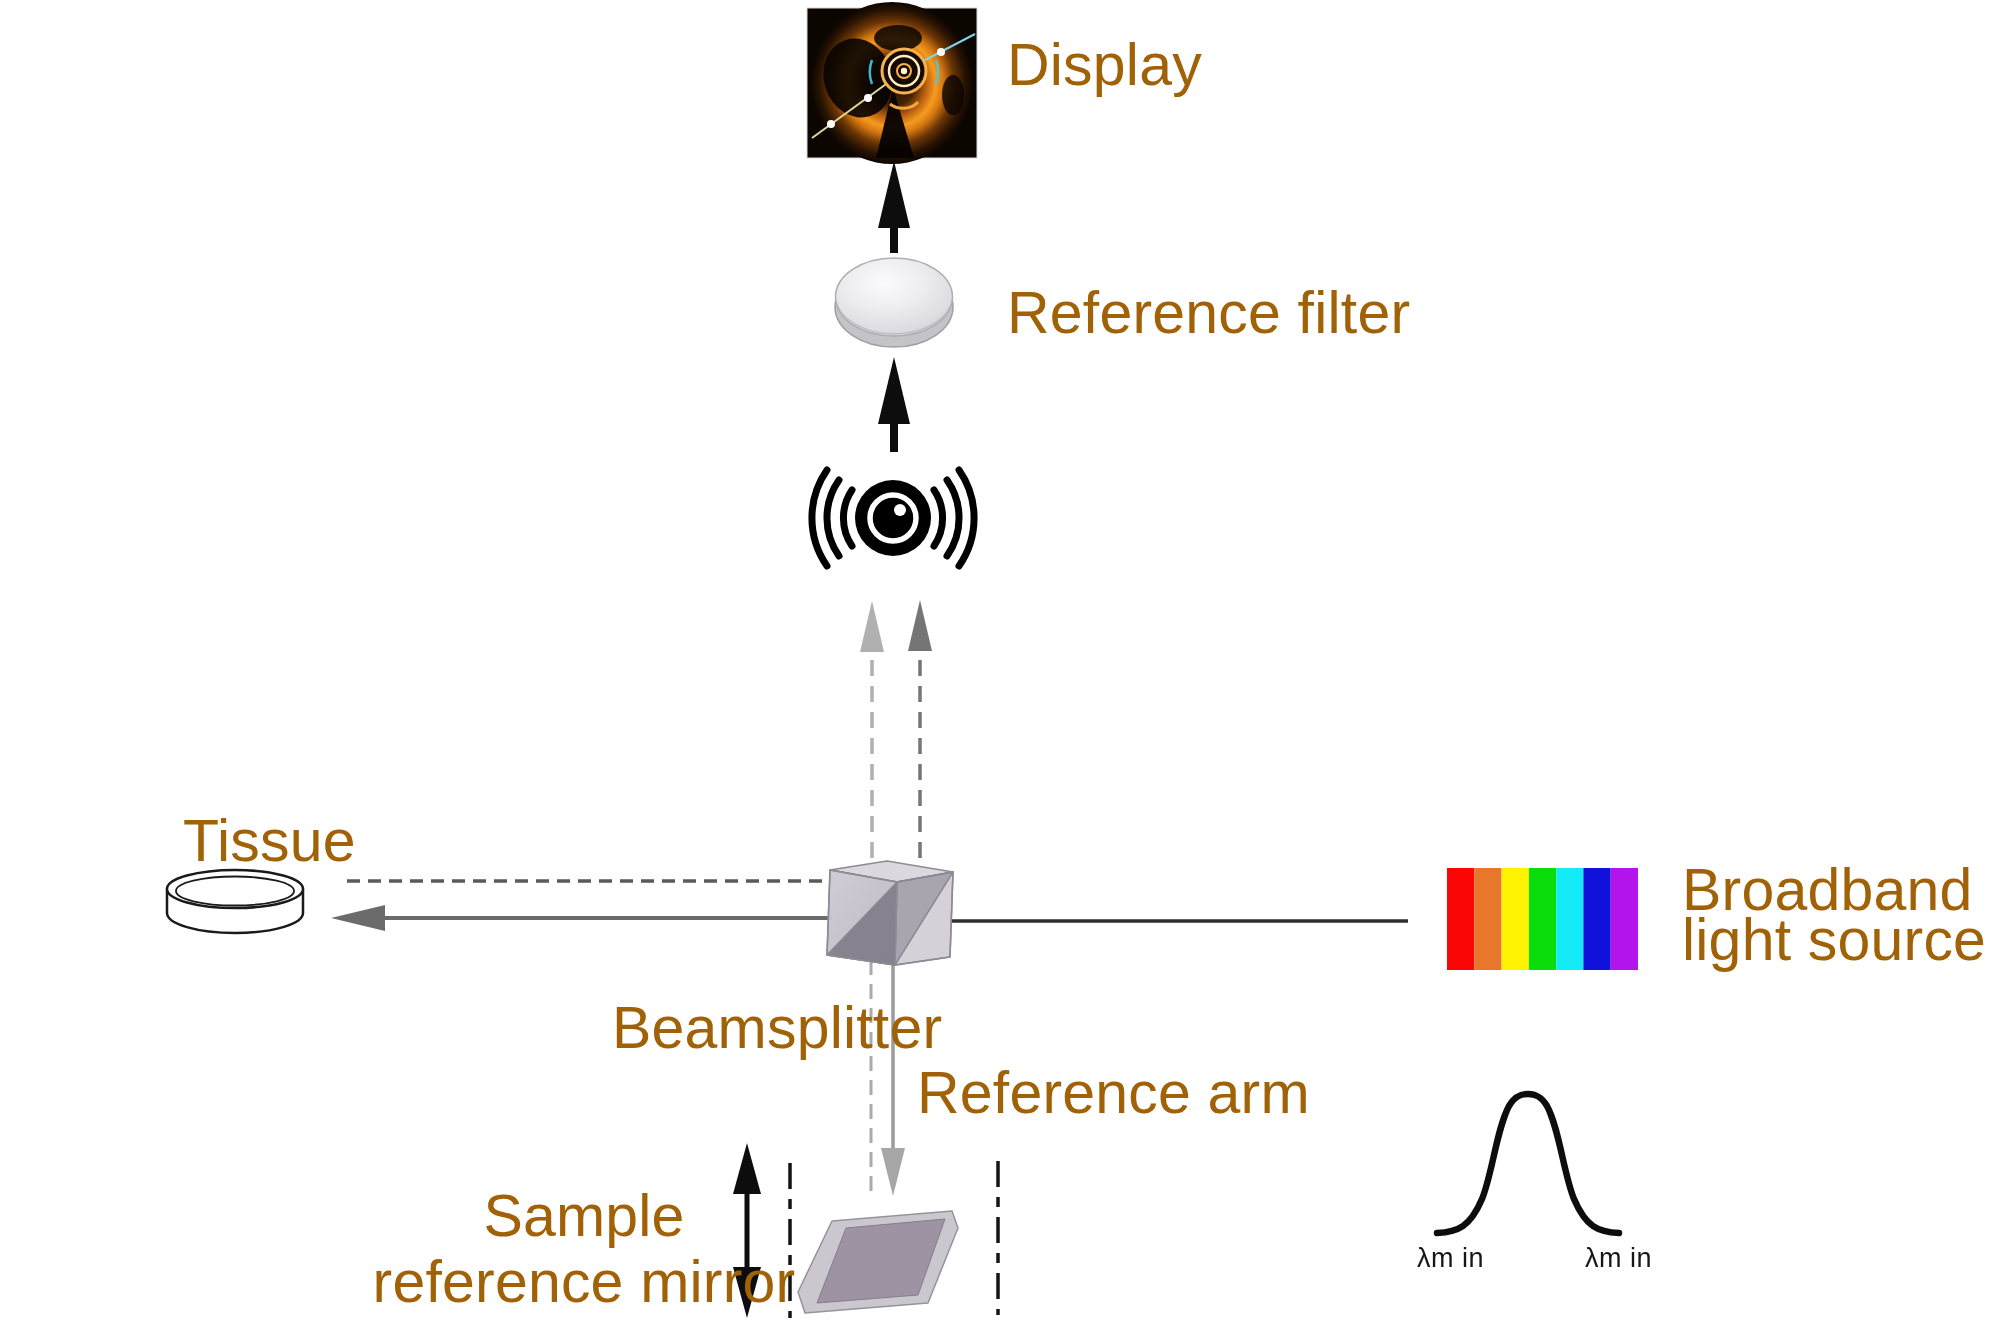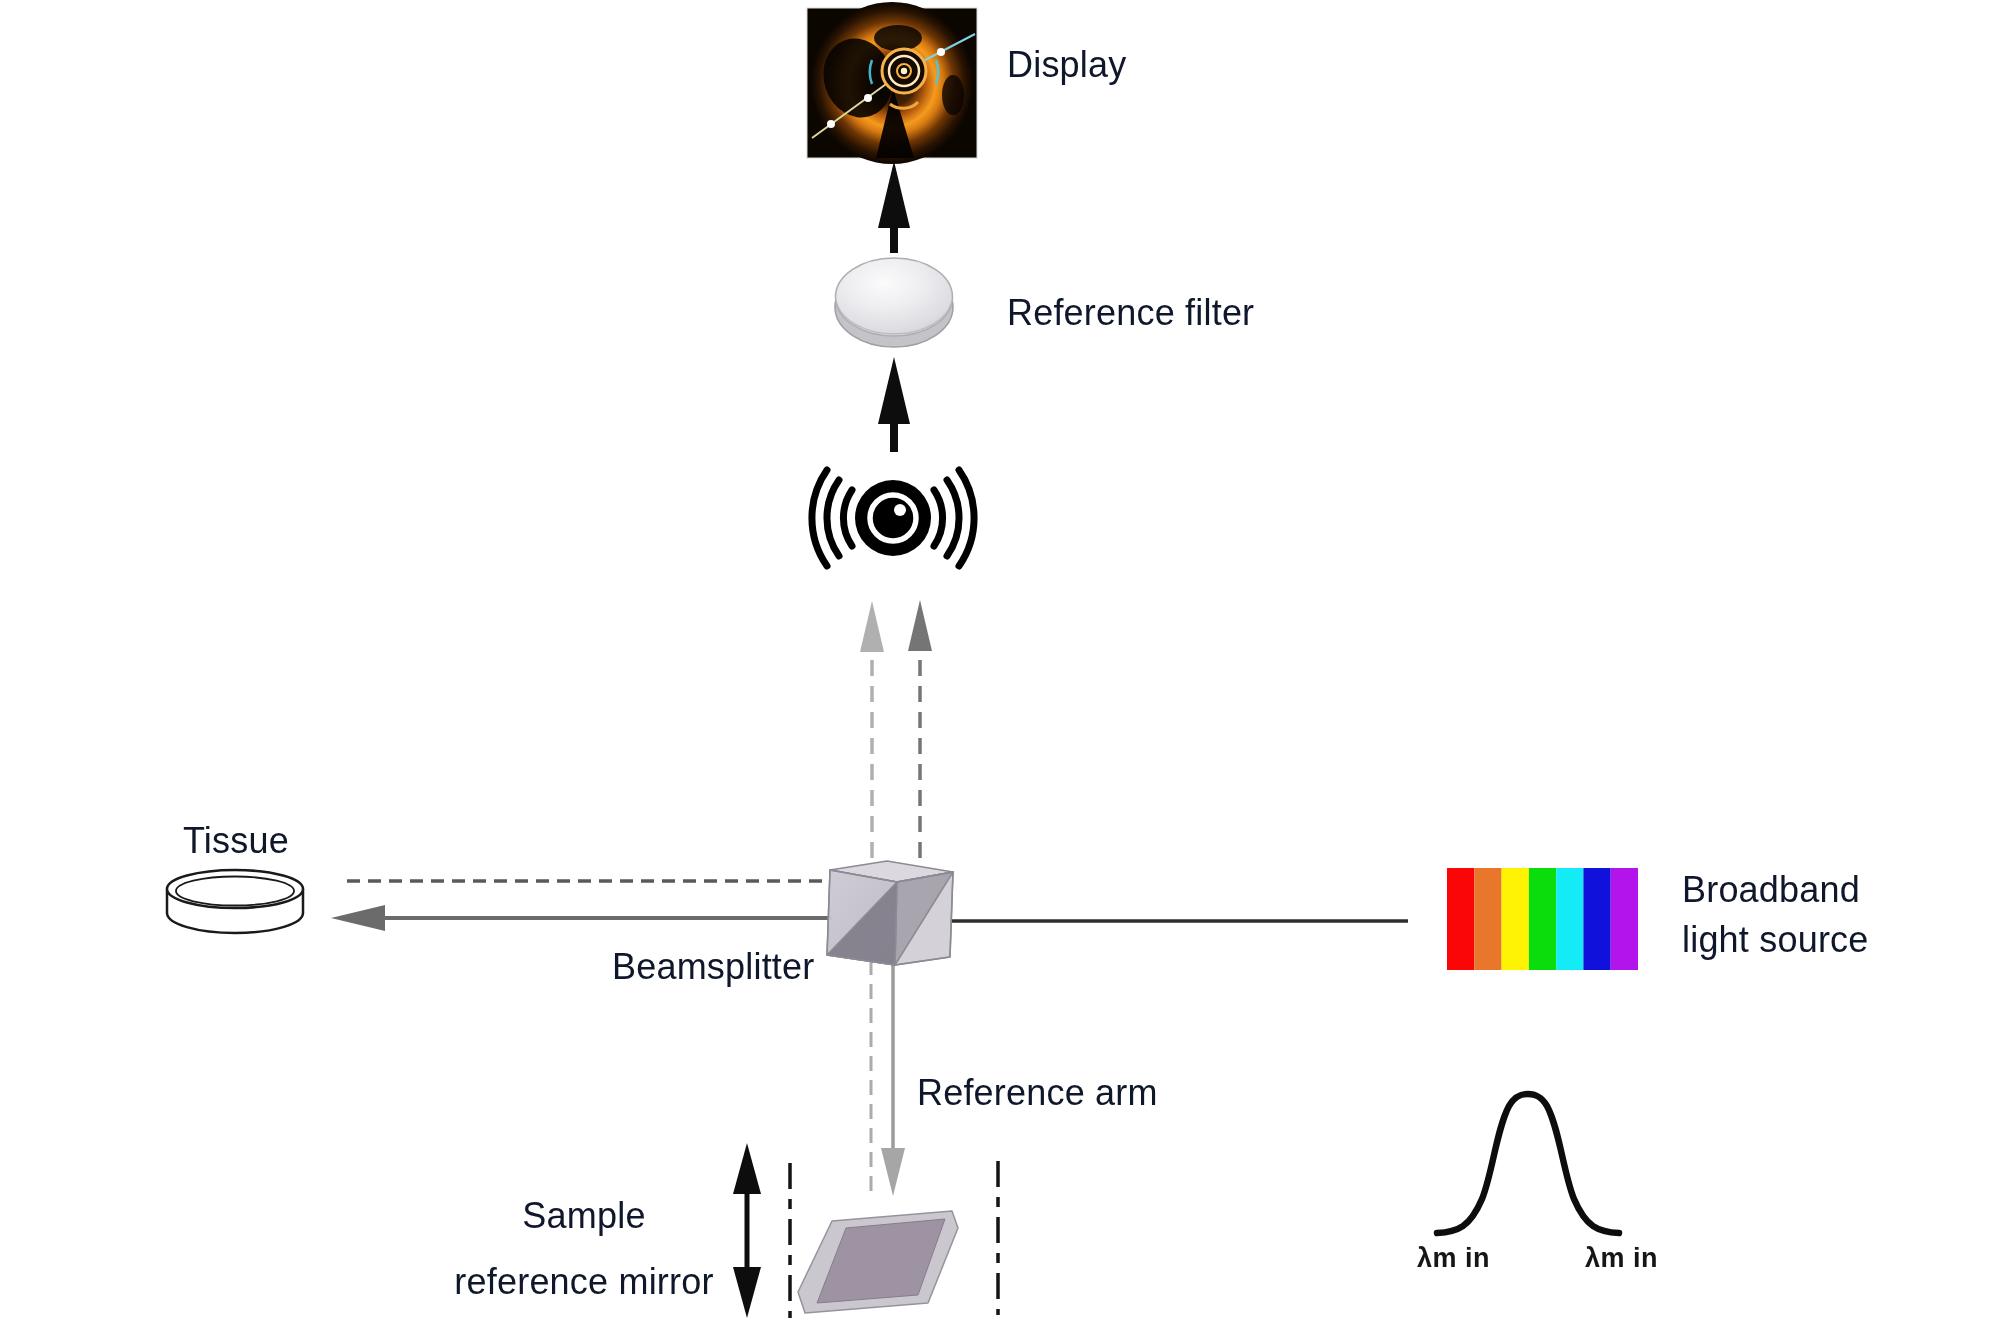--- a/index.html
+++ b/index.html
@@ -2,28 +2,28 @@
 <html><head>
 <meta charset="utf-8">
 <style>
   html,body{margin:0;padding:0;background:#ffffff;}
   #canvas{
     position:relative;width:2000px;height:1333px;background:#ffffff;
     font-family:"Liberation Sans", sans-serif;overflow:hidden;
   }
   #art{position:absolute;left:0;top:0;width:2000px;height:1333px;}
   .label{
-    position:absolute;white-space:nowrap;color:#0f172a;
-    font-size:36px;line-height:1.1;transform:translateY(-50%);
+    position:absolute;white-space:nowrap;color:#a16207;
+    font-size:59px;line-height:1.1;transform:translateY(-50%);
     letter-spacing:0.2px;
   }
   .label.centered{transform:translate(-50%,-50%);}
   .lambda{
     position:absolute;white-space:nowrap;color:#161616;
-    font-size:27px;transform:translateY(-50%);letter-spacing:0.5px;font-weight:bold;
+    font-size:27px;transform:translateY(-50%);letter-spacing:0.5px;
   }
 </style>
 </head>
 <body>
 
 <div id="canvas">
 
   <svg id="art" viewBox="0 0 2000 1333" aria-hidden="true">
     <defs>
       <radialGradient id="octGlow" cx="50%" cy="50%" r="50%">
@@ -167,21 +167,21 @@
              C 1515 1096 1521 1094 1528 1094
              C 1535 1094 1541 1096 1547 1106
              C 1559 1128 1564 1175 1574 1199
              C 1586 1227 1598 1232 1619 1233" fill="none" stroke="#0d0d0d" stroke-width="6.5" stroke-linecap="round"></path>
   </svg>
 
   <div class="label" style="left:1007px; top:65px;">Display</div>
   <div class="label" style="left:1007px; top:313px;">Reference filter</div>
 
   <div class="label" style="left:183px; top:841px;">Tissue</div>
-  <div class="label" style="left:612px; top:967px;">Beamsplitter</div>
+  <div class="label" style="left:612px; top:1028px;">Beamsplitter</div>
 
   <div class="label" style="left:1682px; top:890px;">Broadband</div>
   <div class="label" style="left:1682px; top:940px;">light source</div>
 
   <div class="label" style="left:917px; top:1093px;">Reference arm</div>
 
   <div class="label centered" style="left:584px; top:1216px;">Sample</div>
   <div class="label centered" style="left:584px; top:1273px;margin-top:9px;">reference mirror</div>
 
   <div class="lambda" style="left:1417px; top:1258px;">λm in</div>

